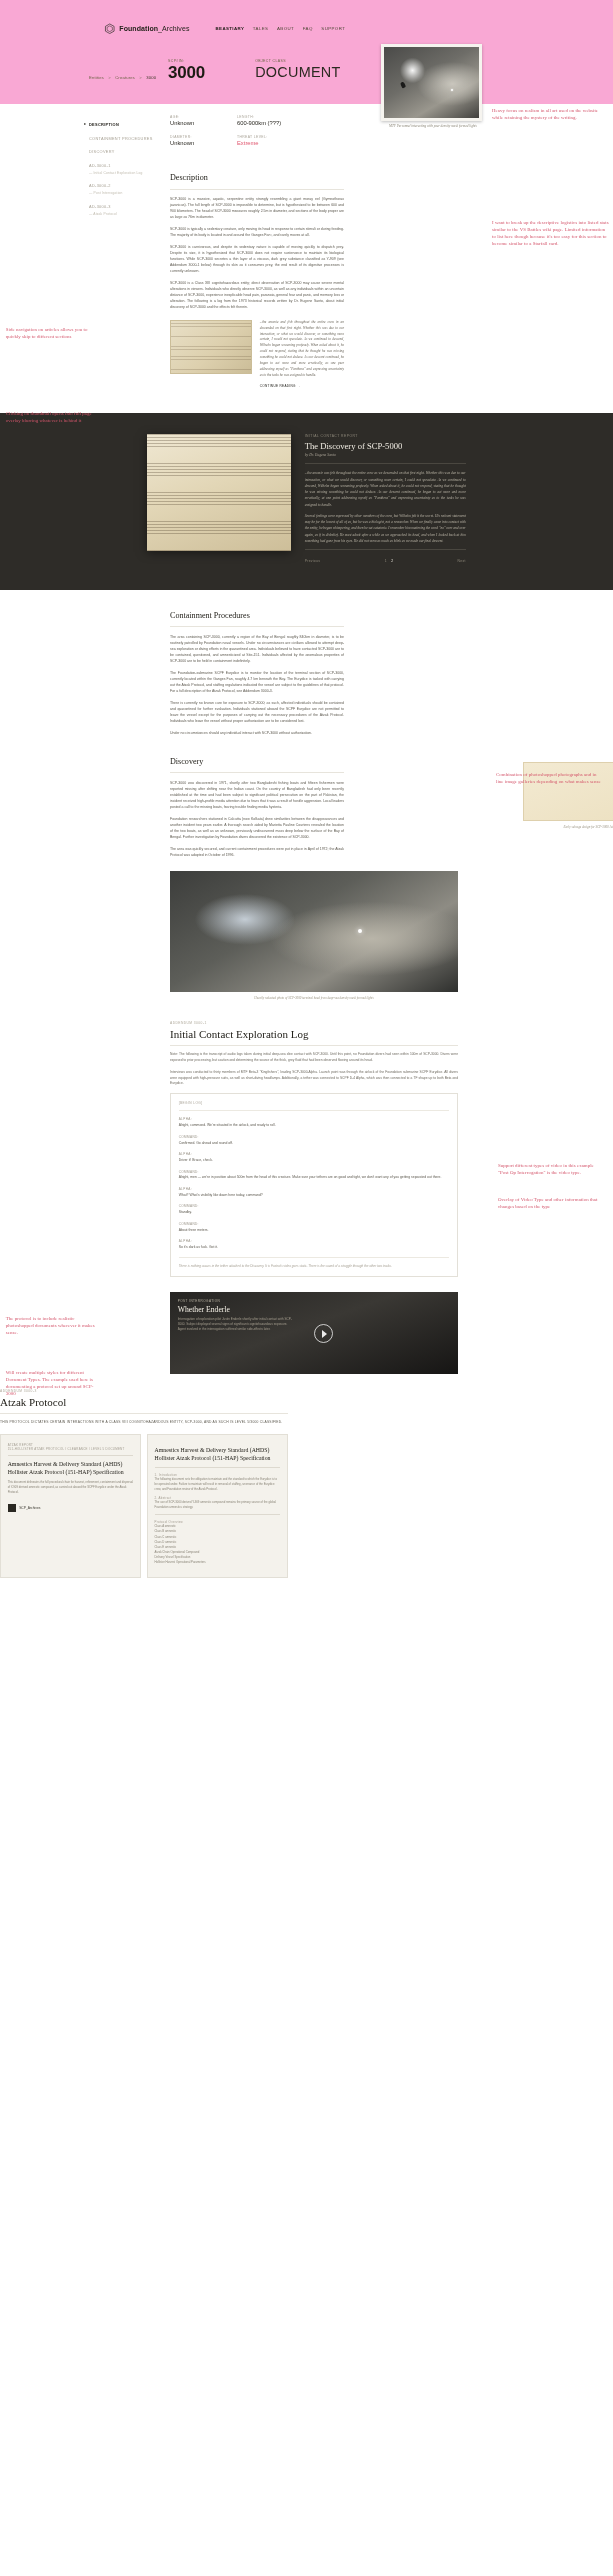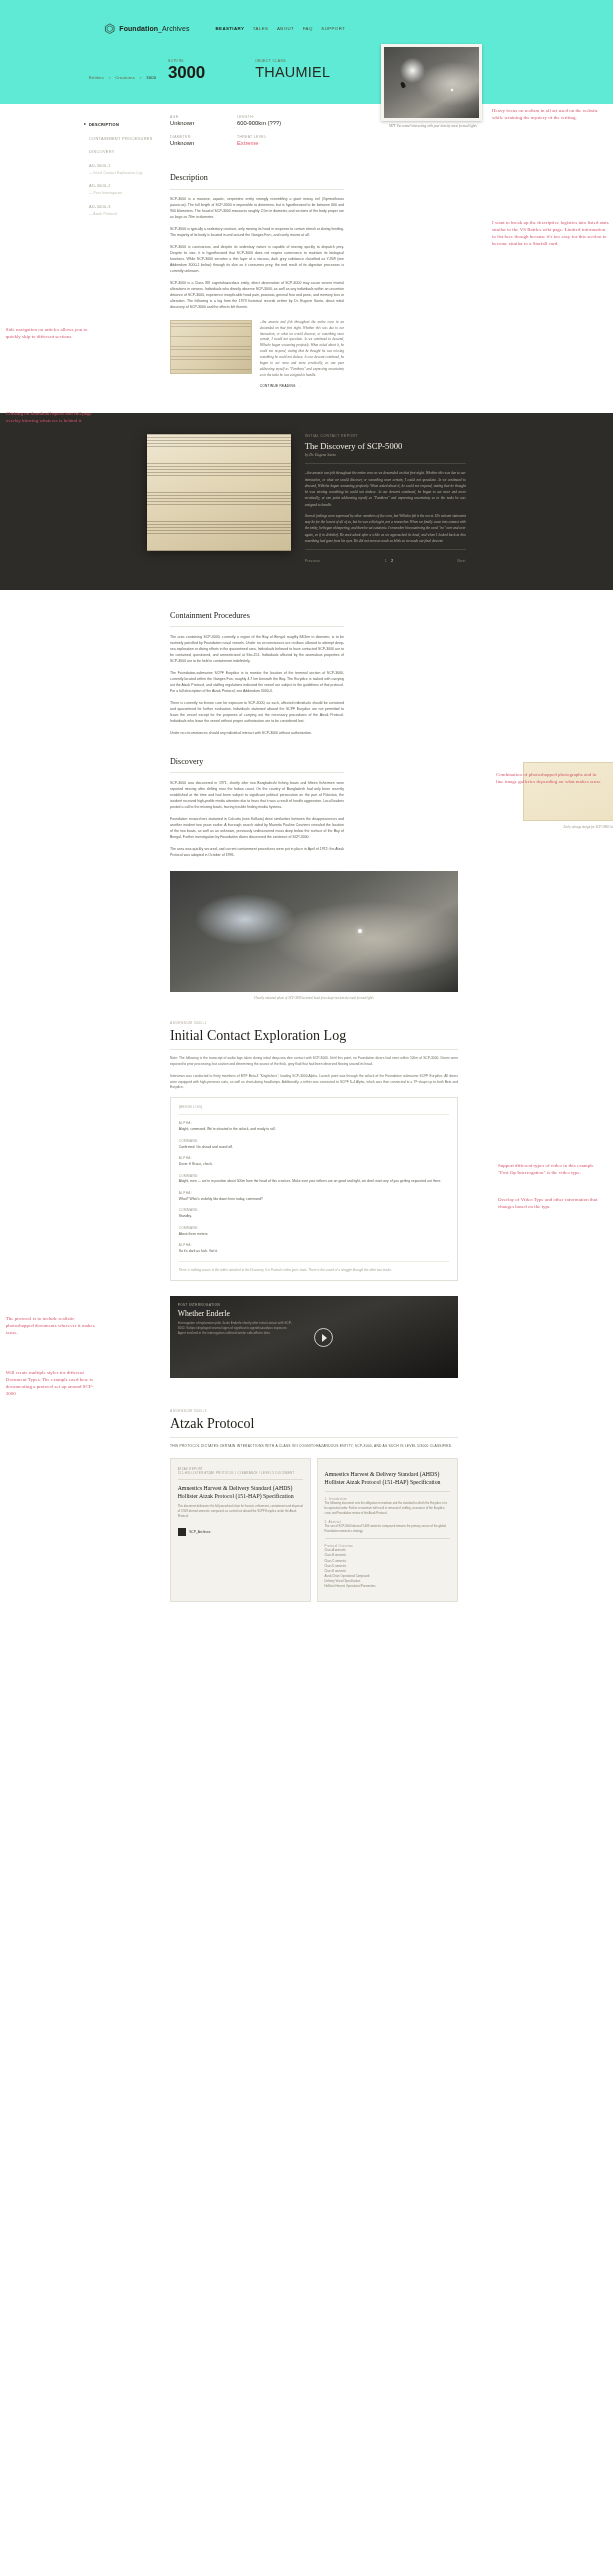--- a/index.html
+++ b/index.html
@@ -19,21 +19,21 @@
     font-family: "Liberation Serif", serif;
     color: #d4556b;
     font-size: 4.9px;
     line-height: 1.45;
     letter-spacing: .01em;
     z-index: 50;
   }
 
   
   .hero {
-    background: #5eead4;
+    background: #f9a8d4;
     padding: 16px;
     position: relative;
     height: 104px;
   }
   .topbar {
     display: flex;
     align-items: center;
     padding: 6.7px 0 0 88px;
     gap: 0;
   }
@@ -277,21 +277,21 @@
       linear-gradient(150deg,#3c3d3b 0%, #5d5e59 40%, #8e8c84 68%, #2e2f2d 100%);
     position:relative; overflow:hidden;
   }
   .bigphoto .eye2 { position:absolute; width:3.8px;height:3.8px;border-radius:50%; background:#fff; left:188px; top:58px; box-shadow:0 0 4.8px #fff; }
   .bigcap { width:288px; margin:3.8px 0 0 170px; text-align:center;
     font-family:"Liberation Serif", serif; font-style:italic; font-size:3.2px; color:#9c9685; }
 
   
   .logsec { margin-left:170px; width:288px; padding-top:21px; }
   .lg-k { font-size:3.3px; letter-spacing:.13em; color:#b0aa9c; margin-bottom:2.9px; }
-  .lg-title { font-family:"Liberation Serif", serif; font-size:14px; color:#23211b; margin-bottom:4.8px; }
+  .lg-title { font-family:"Liberation Serif", serif; font-size:11px; color:#23211b; margin-bottom:4.8px; }
   .lg-note { font-size:3.3px; line-height:1.75; color:#6e6a60; text-align:justify; margin-bottom:5.8px; }
 
   .logbox { border:1px solid #e3e0d8; padding:6.7px 7.7px; }
   .lb-h { font-size:3.2px; letter-spacing:.13em; color:#a8a296; margin-bottom:5.8px; }
   .lb-rule { height:1px; background:#ecE9e1; margin:5.8px 0; }
   .lb-spk { font-size:3.1px; letter-spacing:.12em; color:#9b9589; margin-bottom:1.9px; }
   .lb-ln { font-size:3.4px; line-height:1.7; color:#5d594f; margin-bottom:5.8px; }
   .lb-foot { font-size:3.1px; font-style:italic; color:#a8a296; line-height:1.7; margin-top:4.8px; }
 
   
@@ -307,21 +307,21 @@
     position:absolute; left:144px; top:32px; width:19px;height:19px;border-radius:50%;
     border:1px solid rgba(255,255,255,.75);
   }
   .vid .play::after {
     content:""; position:absolute; left:7.2px; top:5.3px;
     border-left:5.8px solid rgba(255,255,255,.9);
     border-top:4.3px solid transparent; border-bottom:4.3px solid transparent;
   }
 
   
-  .atz { margin-left:170px; width:288px; padding-top:31px;border-radius:30px; }
+  .atz { width:288px; padding-top:15px;border-radius:30px; }
   .atz-class {
     font-size:3.3px; letter-spacing:.07em; color:#5d594f; line-height:1.8; margin-bottom:7.7px;
   }
   .docs { display:flex; gap:5.8px; margin-top:7.7px; }
   .doc {
     background:#f4f2ec; border:1px solid #e2dfd6; padding:7.7px 6.7px; flex:1; min-height:144px;
   }
   .doc-k { font-size:2.9px; letter-spacing:.1em; color:#a29c90; }
   .doc-t { font-family:"Liberation Serif", serif; font-size:5.8px; color:#23211b; line-height:1.3; margin:4.8px 0 3.8px; }
   .doc-p { font-size:2.8px; line-height:1.7; color:#8a8578; }
@@ -362,21 +362,21 @@
       <span class="cur">3000</span>
     </div>
 
     <div class="hero-stats">
       <div>
         <div class="stat-k">SCP#IN:</div>
         <div class="stat-big">3000</div>
       </div>
       <div>
         <div class="stat-k">OBJECT CLASS</div>
-        <div class="stat-class">THAUMIEL</div>
+        <div class="stat-class">DOCUMENT</div>
       </div>
     </div>
 
     <div class="hero-photo">
       <div class="img">
         <div class="diver"></div>
         <div class="eye"></div>
       </div>
     </div>
   </div>

